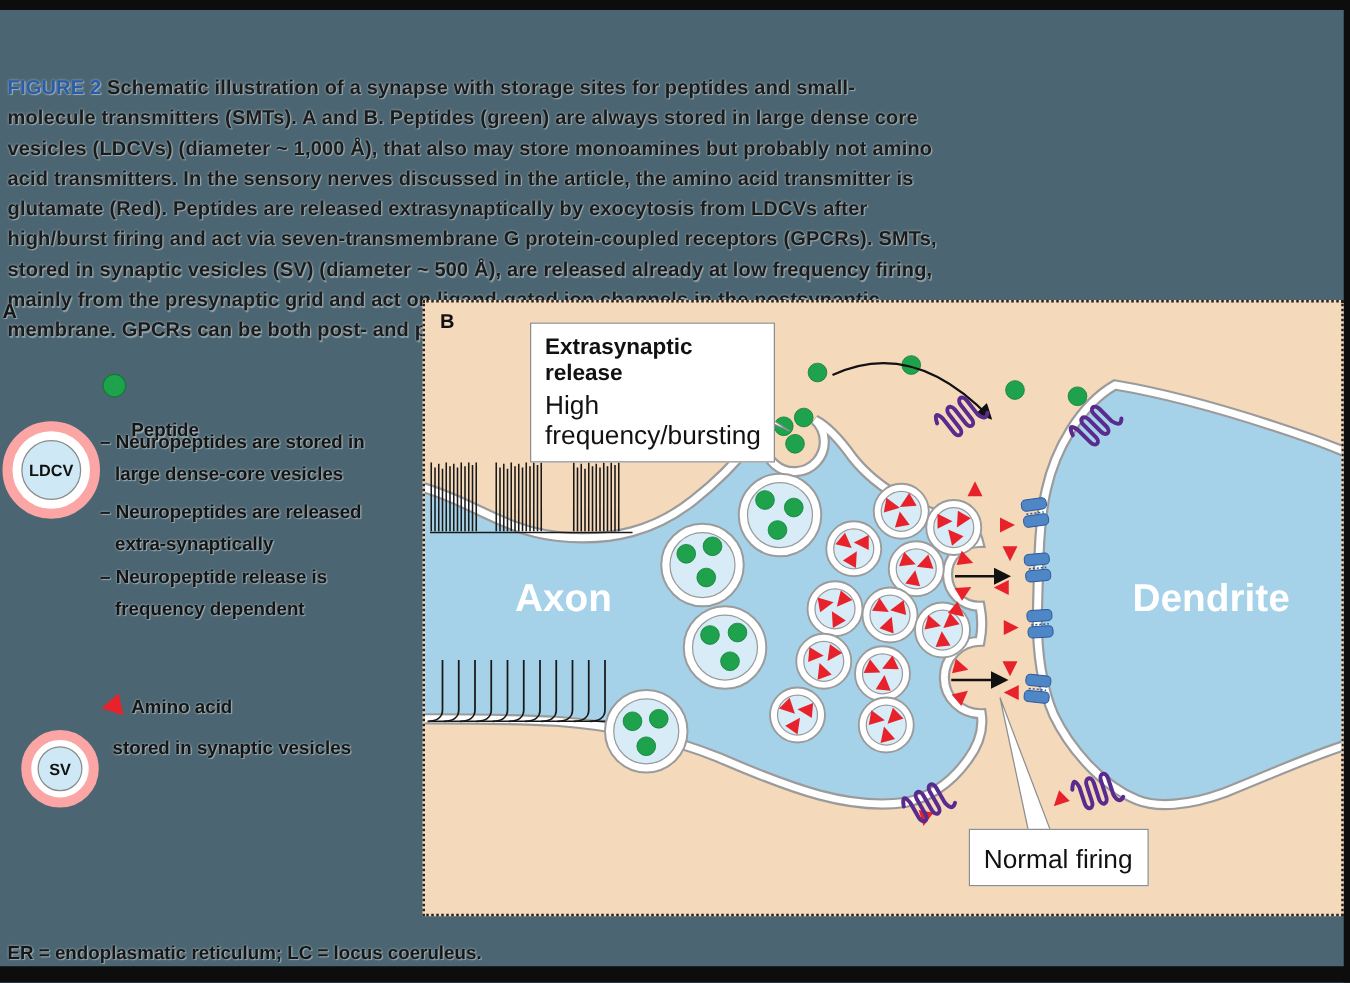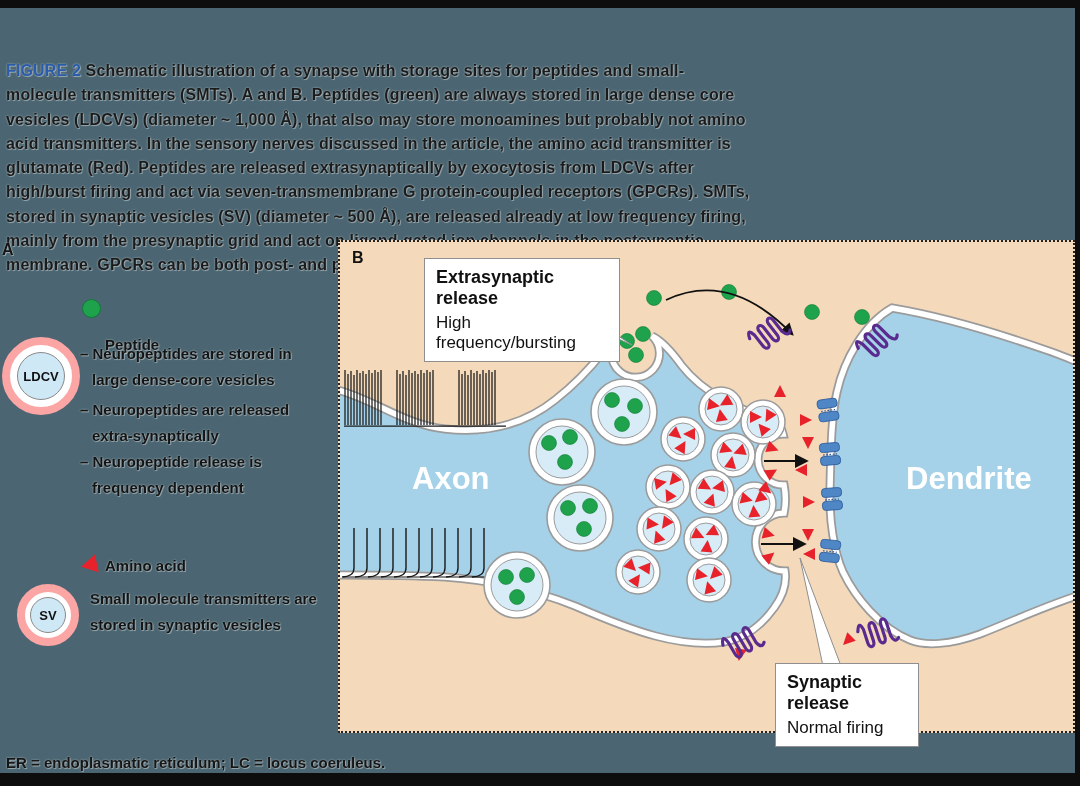--- a/index.html
+++ b/index.html
@@ -43,21 +43,21 @@
   #amino-label{left:105px;top:557px;}
   #sv-text{position:absolute;left:90px;top:586px;line-height:26px;font-size:15px;font-weight:bold;color:#141414;}
 
   
   #panel-b{position:absolute;left:338px;top:240px;width:733px;height:489px;
     background:#f4d9ba;border:2px dotted #232323;}
   #pb-label{position:absolute;left:12px;top:7px;font-size:16px;font-weight:bold;color:#111;}
   #pb-svg{position:absolute;left:0;top:0;}
   .callout{position:absolute;background:#fff;border:1.5px solid #8f8f8f;padding:8px 11px;color:#111;}
   .callout .t{font-size:18px;font-weight:bold;}
-  .callout .s{font-size:17px;margin-top:4px;}
+  .callout .s{font-size:21px;margin-top:4px;}
   #box-extra{left:84px;top:16px;width:172px;}
   #box-syn{left:435px;top:421px;width:120px;}
 </style>
 </head>
 <body>
 
 <div id="bar-top" class="bar"></div>
 <div id="bar-bottom" class="bar"></div>
 <div id="bar-right" class="bar"></div>
 
@@ -87,21 +87,20 @@
   <div class="l2">frequency dependent</div>
 </div>
 
 <div id="amino-tri"></div>
 <div id="amino-label" class="pa-text halo">Amino acid</div>
 
 <div id="sv-badge" class="badge-outer">
   <div class="badge-inner">SV</div>
 </div>
 <div id="sv-text" class="halo">
-  <div>Small molecule transmitters are</div>
   <div>stored in synaptic vesicles</div>
 </div>
 
 <div id="panel-b">
 
   <svg id="pb-svg" width="733" height="489" viewBox="0 0 733 489">
     <defs>
       <marker id="ah" viewBox="0 0 10 10" refX="8" refY="5" markerWidth="7" markerHeight="7" orient="auto-start-reverse">
         <path d="M0,0L10,5L0,10z" fill="#111"></path>
       </marker>
@@ -319,16 +318,15 @@
     <polygon points="483,424 501,424 460,316" fill="#fff" stroke="#8f8f8f" stroke-width="1"></polygon>
   </svg>
 
   <div id="pb-label">B</div>
 
   <div id="box-extra" class="callout">
     <div class="t">Extrasynaptic release</div>
     <div class="s">High frequency/bursting</div>
   </div>
   <div id="box-syn" class="callout">
-    <div class="t">Synaptic release</div>
     <div class="s">Normal firing</div>
   </div>
 </div>
 
 </body></html>

